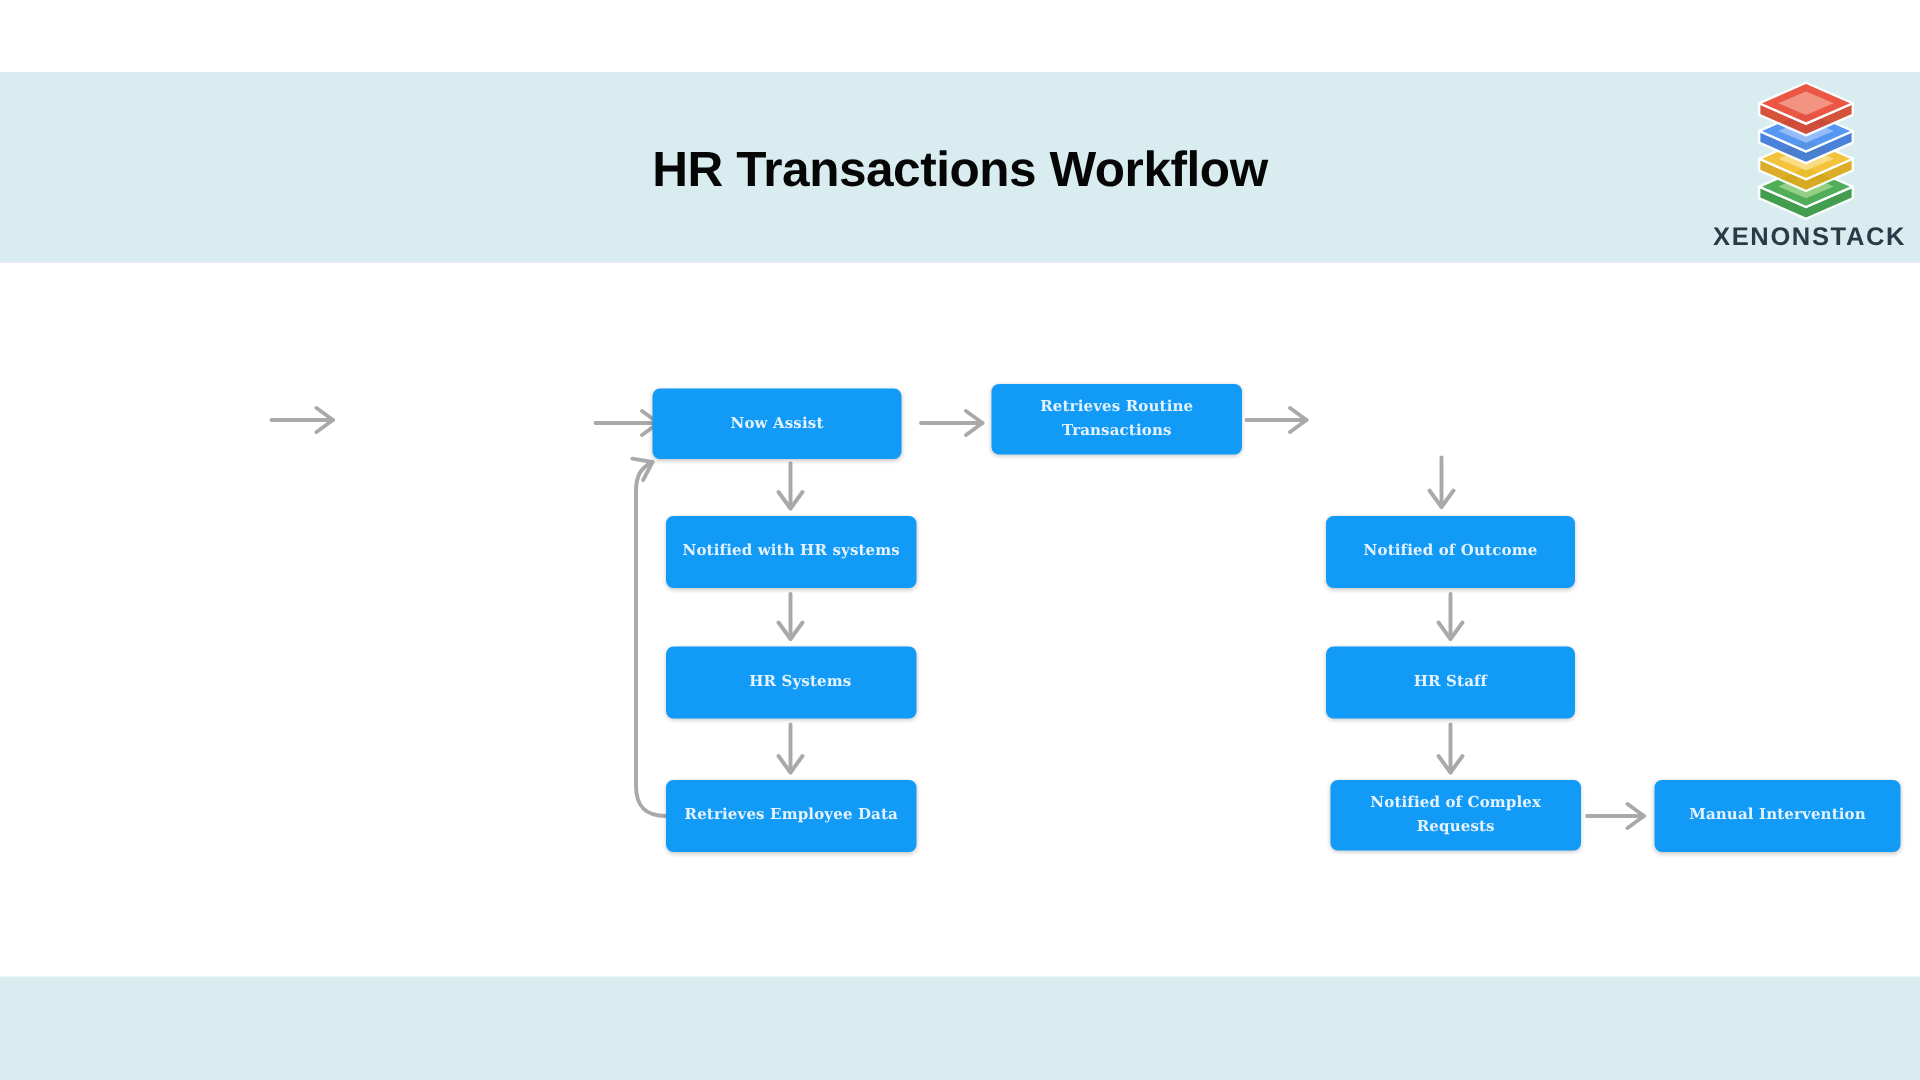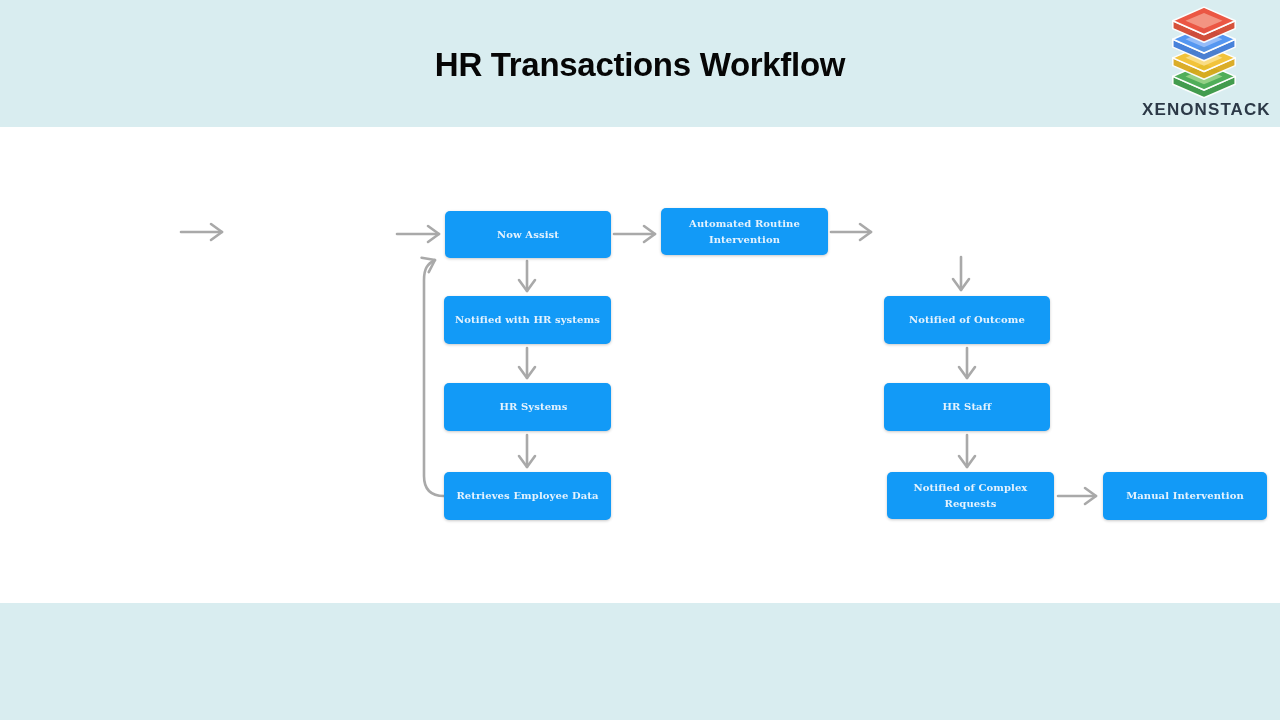--- a/index.html
+++ b/index.html
@@ -1,19 +1,19 @@
 <!DOCTYPE html>
 <html><head>
 <meta charset="utf-8">
 <style>
   * { margin: 0; padding: 0; box-sizing: border-box; }
   html, body { width: 1280px; height: 720px; overflow: hidden; }
   body { font-family: "Liberation Sans", sans-serif; background: #ffffff; position: relative; }
 
-  .page { position: relative; width: 1280px; height: 508px; background: #f0abfc; }
+  .page { position: relative; width: 1280px; height: 508px; background: #f0abfc; margin-top: 48px; }
 
   
   .banner-top {
     position: absolute; left: 0; top: 0; width: 1280px; height: 127px;
     background: #d9edf0;
   }
   .banner-bottom {
     position: absolute; left: 0; top: 603px; width: 1280px; height: 117px;
     background: #d9edf0;
   }
@@ -116,25 +116,25 @@
         <line x1="527" y1="221" x2="527" y2="251" marker-end="url(#head)"></line>
         <line x1="527" y1="308" x2="527" y2="340" marker-end="url(#head)"></line>
         <path d="M 444 369 C 429 369 424 361 424 349 L 424 153 C 424 142 427 137 435 133" marker-end="url(#head)"></path>
         <line x1="961" y1="130" x2="961" y2="163" marker-end="url(#head)"></line>
         <line x1="967" y1="221" x2="967" y2="251" marker-end="url(#head)"></line>
         <line x1="967" y1="308" x2="967" y2="340" marker-end="url(#head)"></line>
         <line x1="1058" y1="369" x2="1096" y2="369" marker-end="url(#head)"></line>
       </g>
     </svg>
 
-    <div class="node" style="left:445px; top:84px;  width:166px; height:47px;text-align:right;">
+    <div class="node" style="left:435px; top:84px;  width:166px; height:47px;text-align:right;">
       <span>Now Assist</span>
     </div>
     <div class="node wrap2" style="left:661px; top:81px; width:167px; height:47px;">
-      <span>Automated Routine Intervention</span>
+      <span>Retrieves Routine Transactions</span>
     </div>
 
     <div class="node" style="left:444px; top:169px; width:167px; height:48px;">
       <span>Notified with HR systems</span>
     </div>
     <div class="node" style="left:444px; top:256px; width:167px; height:48px;padding-left:12px;">
       <span>HR Systems</span>
     </div>
     <div class="node" style="left:884px; top:169px; width:166px; height:48px;">
       <span>Notified of Outcome</span>

